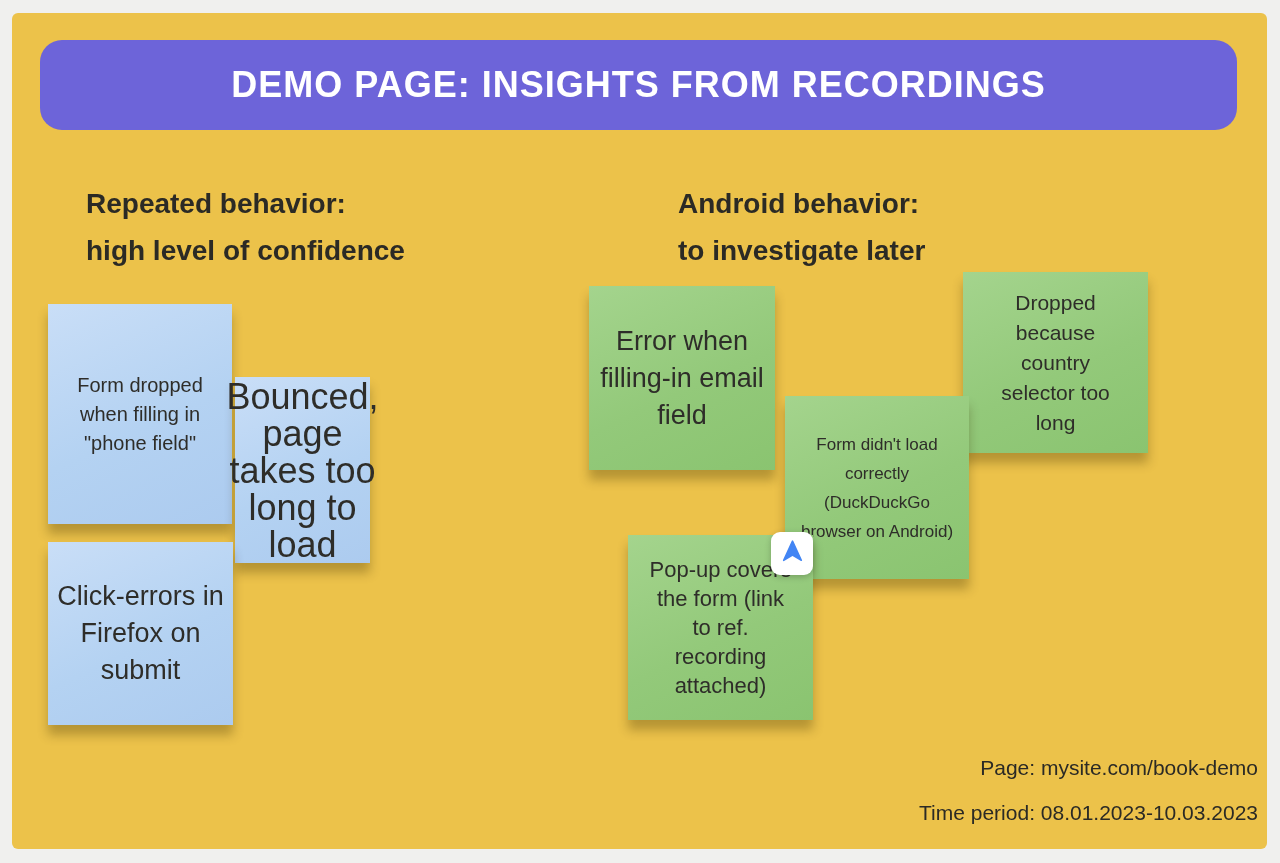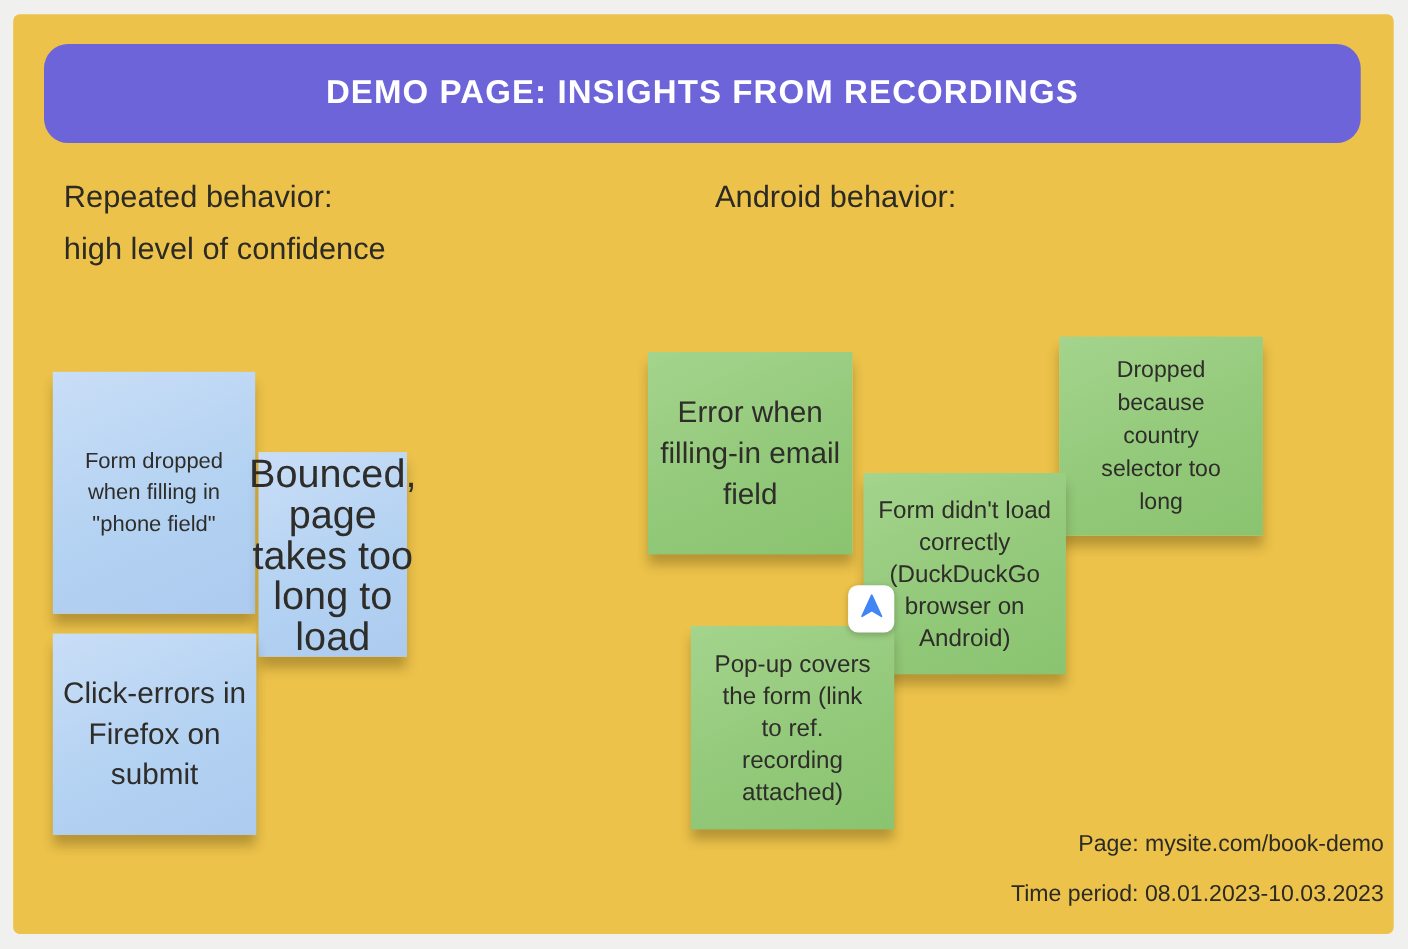--- a/index.html
+++ b/index.html
@@ -27,56 +27,56 @@
     left: 40px; top: 40px;
     width: 1197px; height: 90px;
     background: #6d64d9;
     border-radius: 22px;
     display: flex;
     align-items: center;
     justify-content: center;
   }
   .banner-title {
     color: #ffffff;
-    font-size: 30px;
+    font-size: 36px;
     font-weight: bold;
     letter-spacing: 1px;
   }
   .section-heading {
     position: absolute;
-    top: 155px;
+    top: 180px;
     color: #2b2a25;
     font-size: 28px;
-    font-weight: normal;
+    font-weight: bold;
     line-height: 47px;
+    margin-left: 28px;
   }
   .heading-left  { left: 58px; }
   .heading-right { left: 650px; }
   .note {
     position: absolute;
     display: flex;
     align-items: center;
     justify-content: center;
     text-align: center;
     color: #2e2d29;
     box-shadow: 0 10px 10px rgba(55, 42, 0, 0.30);
-    margin-top: 34px;
   }
   .note.blue {
     background: linear-gradient(155deg, #c9def7 0%, #b4d2f2 55%, #accbef 100%);
   }
   .note.green {
     background: linear-gradient(155deg, #a4d48d 0%, #93c97a 55%, #8ac470 100%);
   }
   .note-0 { left: 48px;  top: 304px; width: 184px; height: 220px; font-size: 20px; line-height: 29px; padding: 0 6px; }
   .note-1 { left: 235px; top: 377px; width: 135px; height: 186px; font-size: 36px; line-height: 37px; padding: 0 4px; }
   .note-2 { left: 48px;  top: 542px; width: 185px; height: 183px; font-size: 27px; line-height: 37px; padding: 0 8px; }
   .note-3 { left: 589px; top: 286px; width: 186px; height: 184px; font-size: 27px; line-height: 37px; padding: 0 8px; }
   .note-4 { left: 963px; top: 272px; width: 185px; height: 181px; font-size: 21px; line-height: 30px; padding: 0 26px; }
-  .note-5 { left: 785px; top: 396px; width: 184px; height: 183px; font-size: 22px; line-height: 29px; padding: 0 10px; }
+  .note-5 { left: 785px; top: 396px; width: 184px; height: 183px; font-size: 17px; line-height: 29px; padding: 0 10px; }
   .note-6 { left: 628px; top: 535px; width: 185px; height: 185px; font-size: 22px; line-height: 29px; padding: 0 20px; }
   .cursor-badge {
     position: absolute;
     left: 771px; top: 532px;
     width: 42px; height: 43px;
     background: #ffffff;
     border-radius: 9px;
     box-shadow: 0 2px 6px rgba(0,0,0,0.22);
     display: flex;
     align-items: center;
@@ -103,20 +103,21 @@
     <div class="banner-title">DEMO PAGE: INSIGHTS FROM RECORDINGS</div>
   </div>
 
   <div class="section-heading heading-left">
     <div>Repeated behavior:</div>
     <div>high level of confidence</div>
   </div>
 
   <div class="section-heading heading-right">
     <div>Android behavior:</div>
+    <div>to investigate later</div>
   </div>
 
   <div class="note blue note-0">
     <span>Form dropped when filling in "phone field"</span>
   </div>
 
   <div class="note blue note-1">
     <span>Bounced, page takes too long to load</span>
   </div>
 

